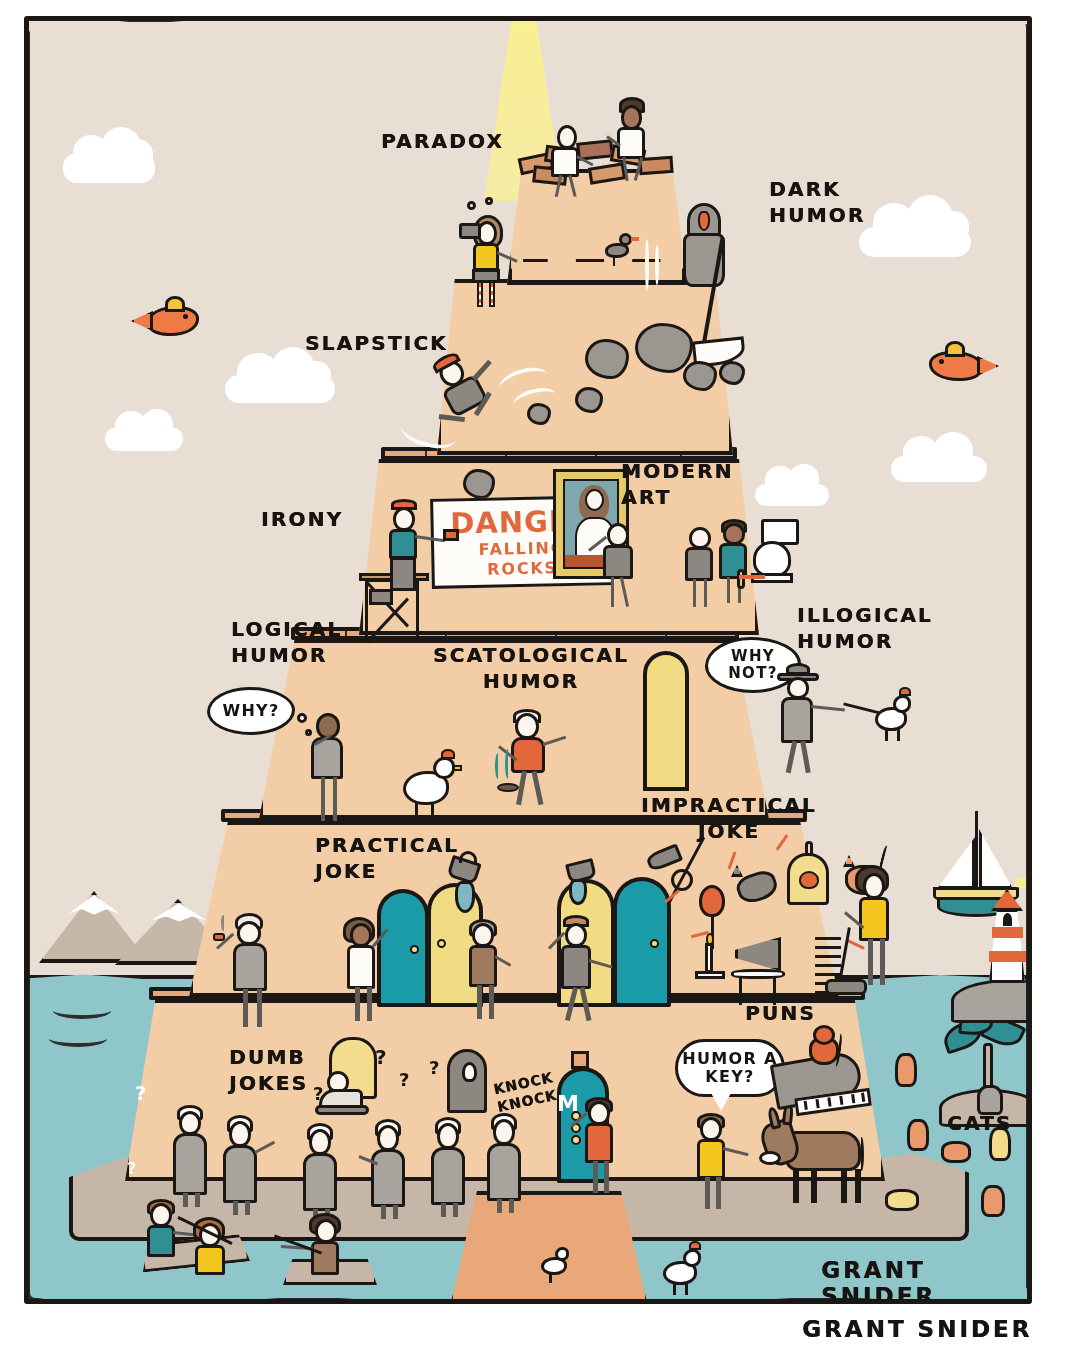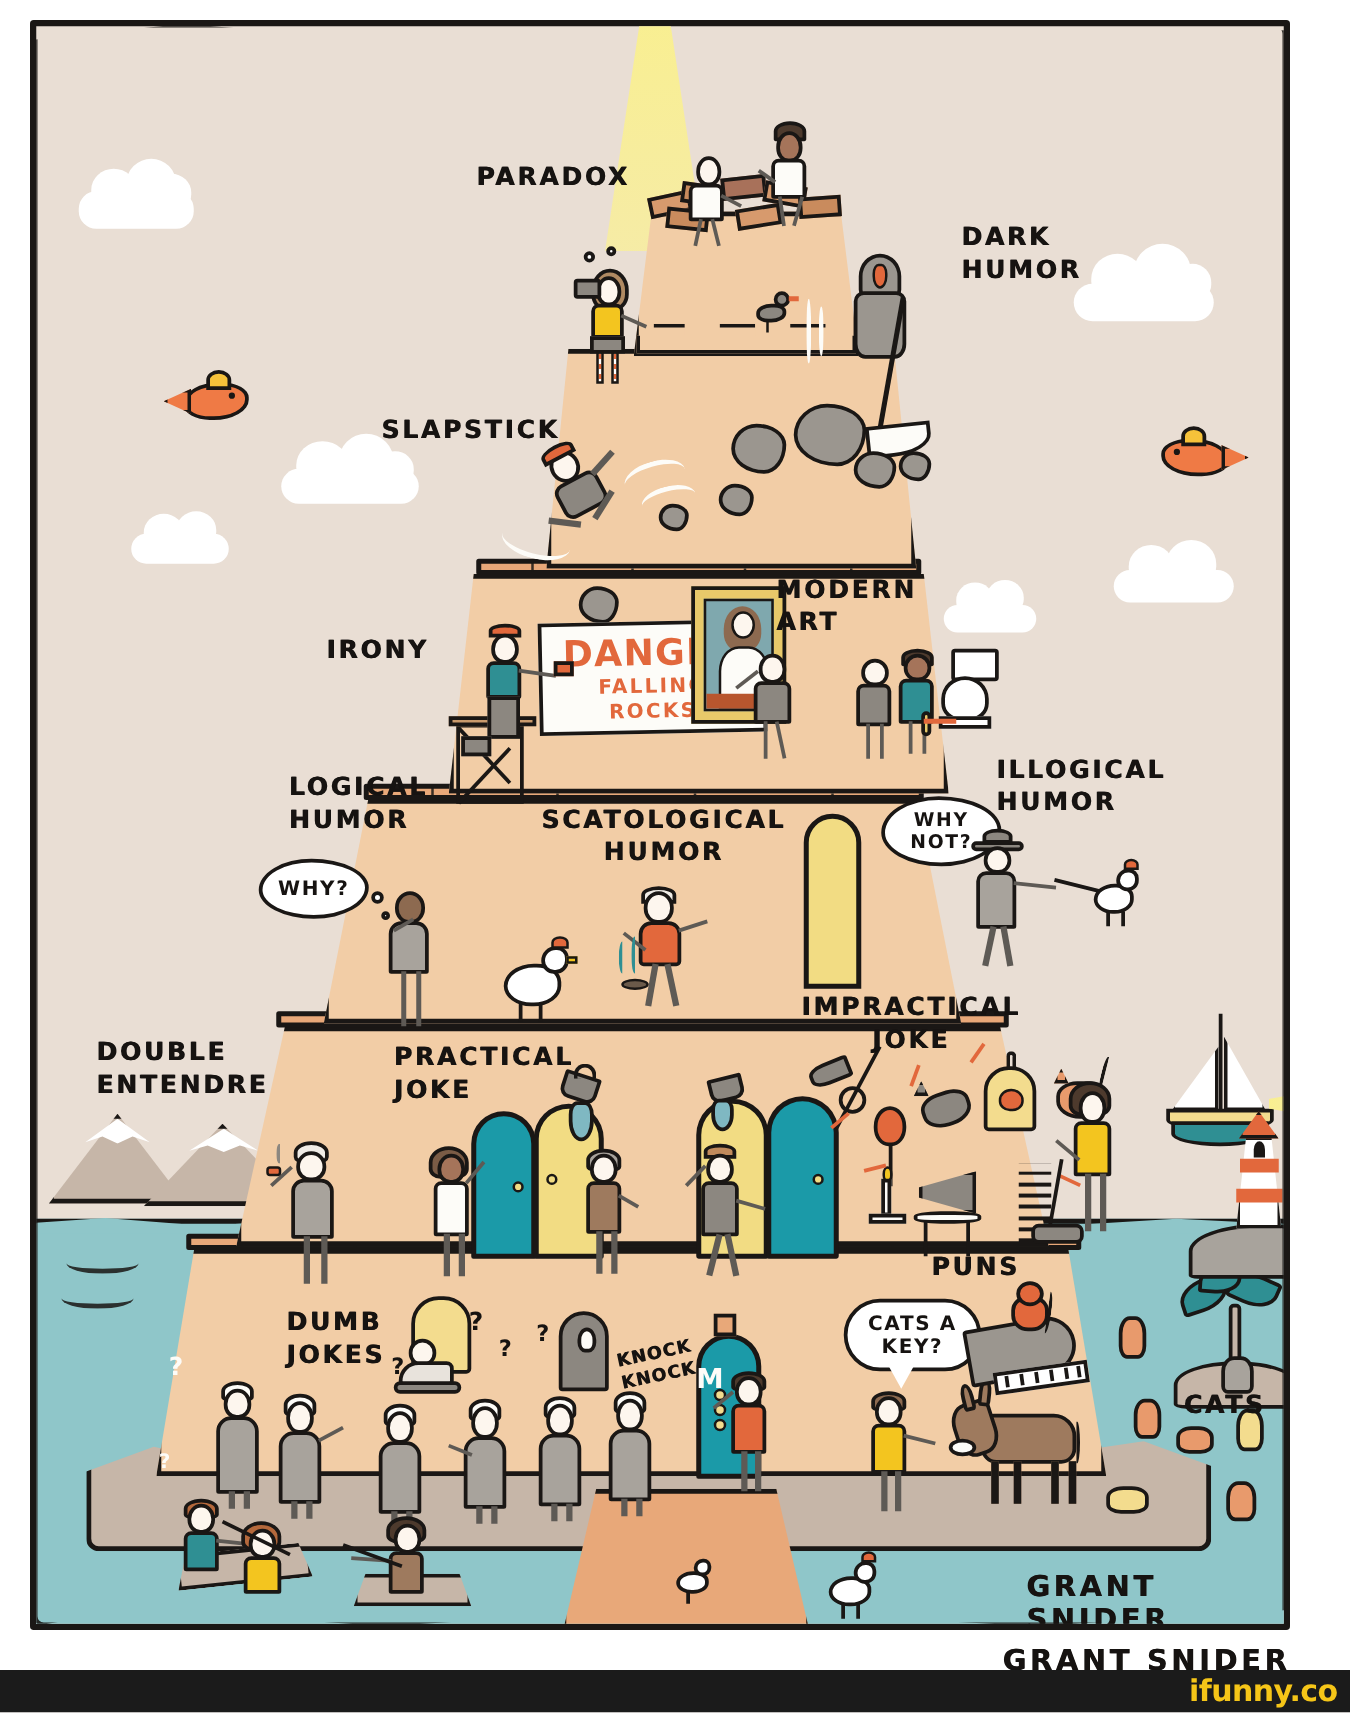--- a/index.html
+++ b/index.html
@@ -630,21 +630,21 @@
       <div class="hair" style="left:0;top:-2px;width:28px;height:16px;background:#4d3a2d;border-radius:50% 50% 20% 20%;"></div>
       <div class="head" style="left:3px;top:2px;width:22px;height:24px;"></div>
       <div class="body" style="left:0;top:24px;width:28px;height:40px;background:#e2683c;"></div>
       <div class="arm" style="left:-14px;top:26px;width:20px;transform:rotate(-40deg);"></div>
       <div class="leg" style="left:8px;top:62px;height:32px;width:5px;"></div>
       <div class="leg" style="left:19px;top:62px;height:32px;width:5px;"></div>
     </div>
     <div style="position:absolute;left:528px;top:1070px;color:#fdfcf8;font-size:22px;font-weight:700;">M</div>
 
     <div class="bub say" style="left:646px;top:1018px;width:110px;height:58px;font-size:16px;white-space:pre-line;">
-      <span>CATS A
+      <span>HUMOR A
 KEY?</span>
     </div>
     <div style="position:absolute;left:682px;top:1072px;width:0;height:0;border-left:10px solid transparent;border-right:10px solid transparent;border-top:18px solid #fff;"></div>
     <div class="fig" style="left:668px;top:1094px;">
       <div class="hair" style="left:0;top:-2px;width:28px;height:16px;background:#8d6a50;border-radius:50% 50% 20% 20%;"></div>
       <div class="head" style="left:3px;top:2px;width:22px;height:24px;"></div>
       <div class="body" style="left:0;top:24px;width:28px;height:40px;background:#f3c51f;"></div>
       <div class="arm" style="left:26px;top:32px;width:26px;transform:rotate(14deg);"></div>
       <div class="leg" style="left:8px;top:62px;height:32px;width:5px;"></div>
       <div class="leg" style="left:19px;top:62px;height:32px;width:5px;"></div>
@@ -808,34 +808,29 @@
     <div class="lab s1" style="left:276px;top:310px;">SLAPSTICK</div>
     <div class="lab s1" style="left:232px;top:486px;">IRONY</div>
     <div class="lab s1" style="left:592px;top:438px;">MODERN
 ART</div>
     <div class="lab s1" style="left:202px;top:596px;">LOGICAL
 HUMOR</div>
     <div class="lab s1" style="left:404px;top:622px;text-align:center;">SCATOLOGICAL
 HUMOR</div>
     <div class="lab s1" style="left:768px;top:582px;">ILLOGICAL
 HUMOR</div>
-    <div class="lab s1" style="left:48px;top:808px;">DOUBLE
-ENTENDRE</div>
     <div class="lab s1" style="left:286px;top:812px;">PRACTICAL
 JOKE</div>
     <div class="lab s1" style="left:612px;top:772px;text-align:center;">IMPRACTICAL
 JOKE</div>
     <div class="lab s1" style="left:200px;top:1024px;">DUMB
 JOKES</div>
     <div class="lab s1" style="left:716px;top:980px;">PUNS</div>
     <div class="lab s1" style="left:918px;top:1090px;">CATS</div>
     <div class="lab s2" style="left:466px;top:1054px;font-size:14px;letter-spacing:1px;transform:rotate(-12deg);">KNOCK
 KNOCK</div>
 
     <div class="sig" style="left:792px;top:1236px;">GRANT SNIDER</div>
   </div>
 
   <div class="sig" style="left:802px;top:1316px;">GRANT SNIDER</div>
 
-  <div class="wm">
-    <span>ifunny.co</span>
-  </div>
 </div>
 
 </body></html>

